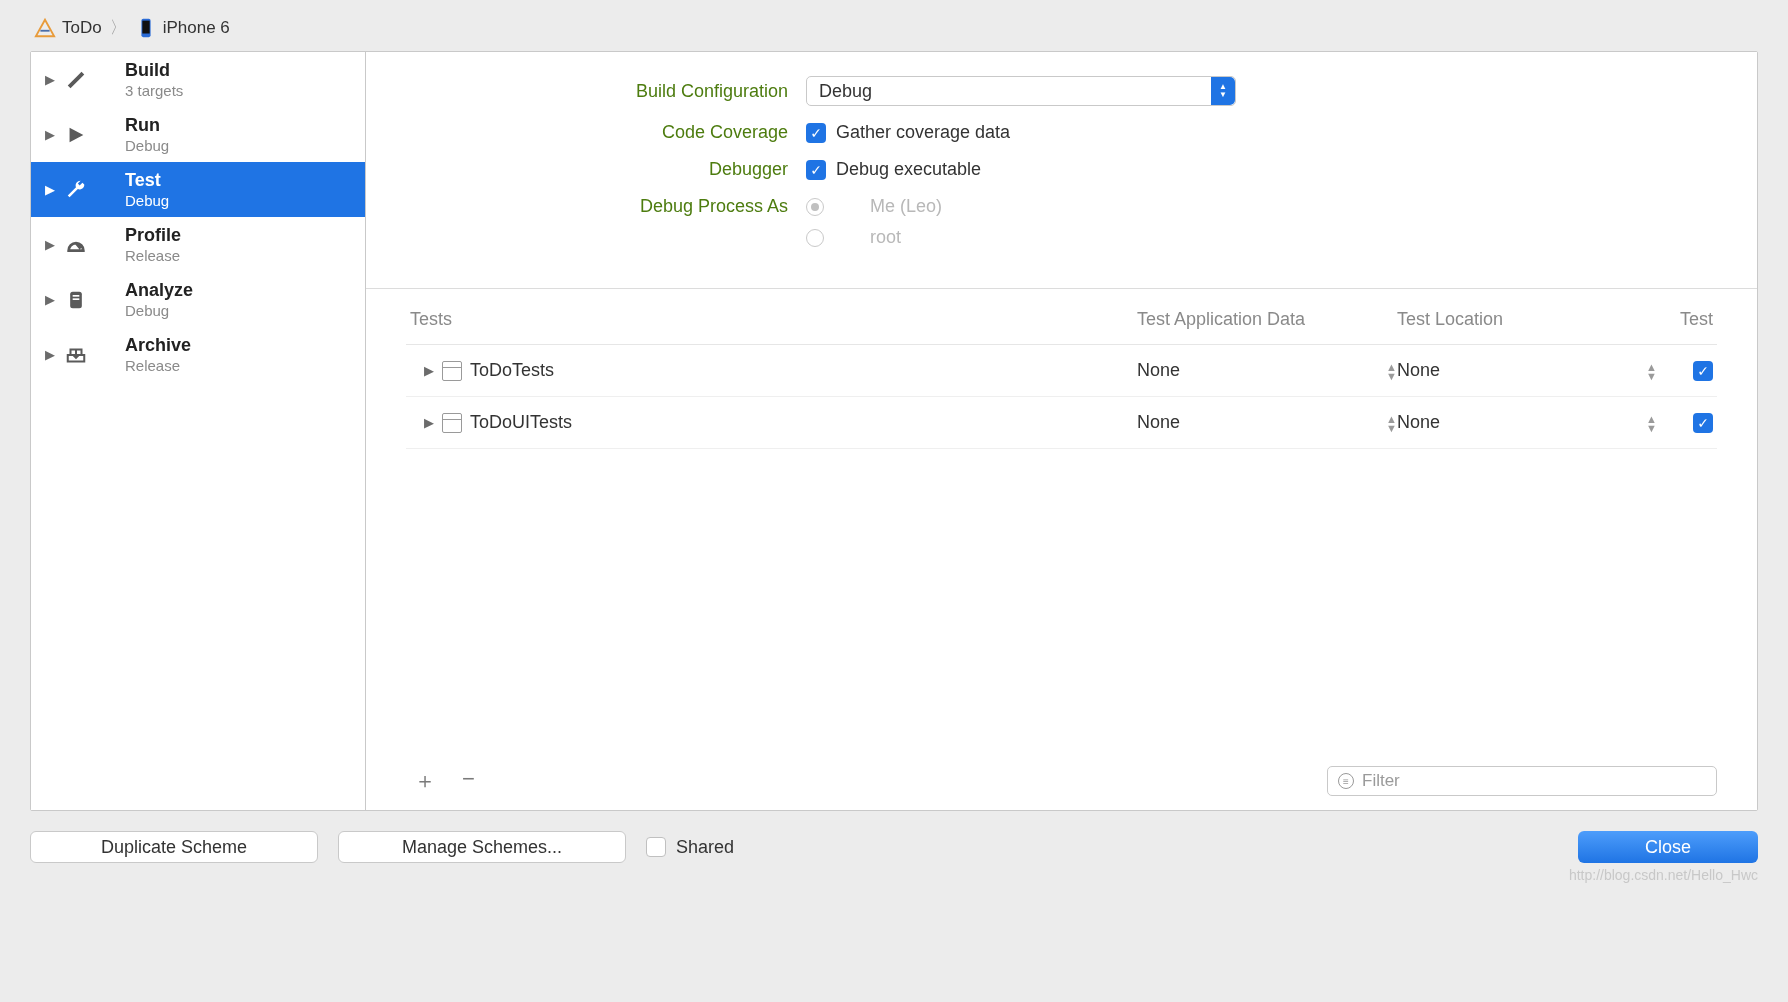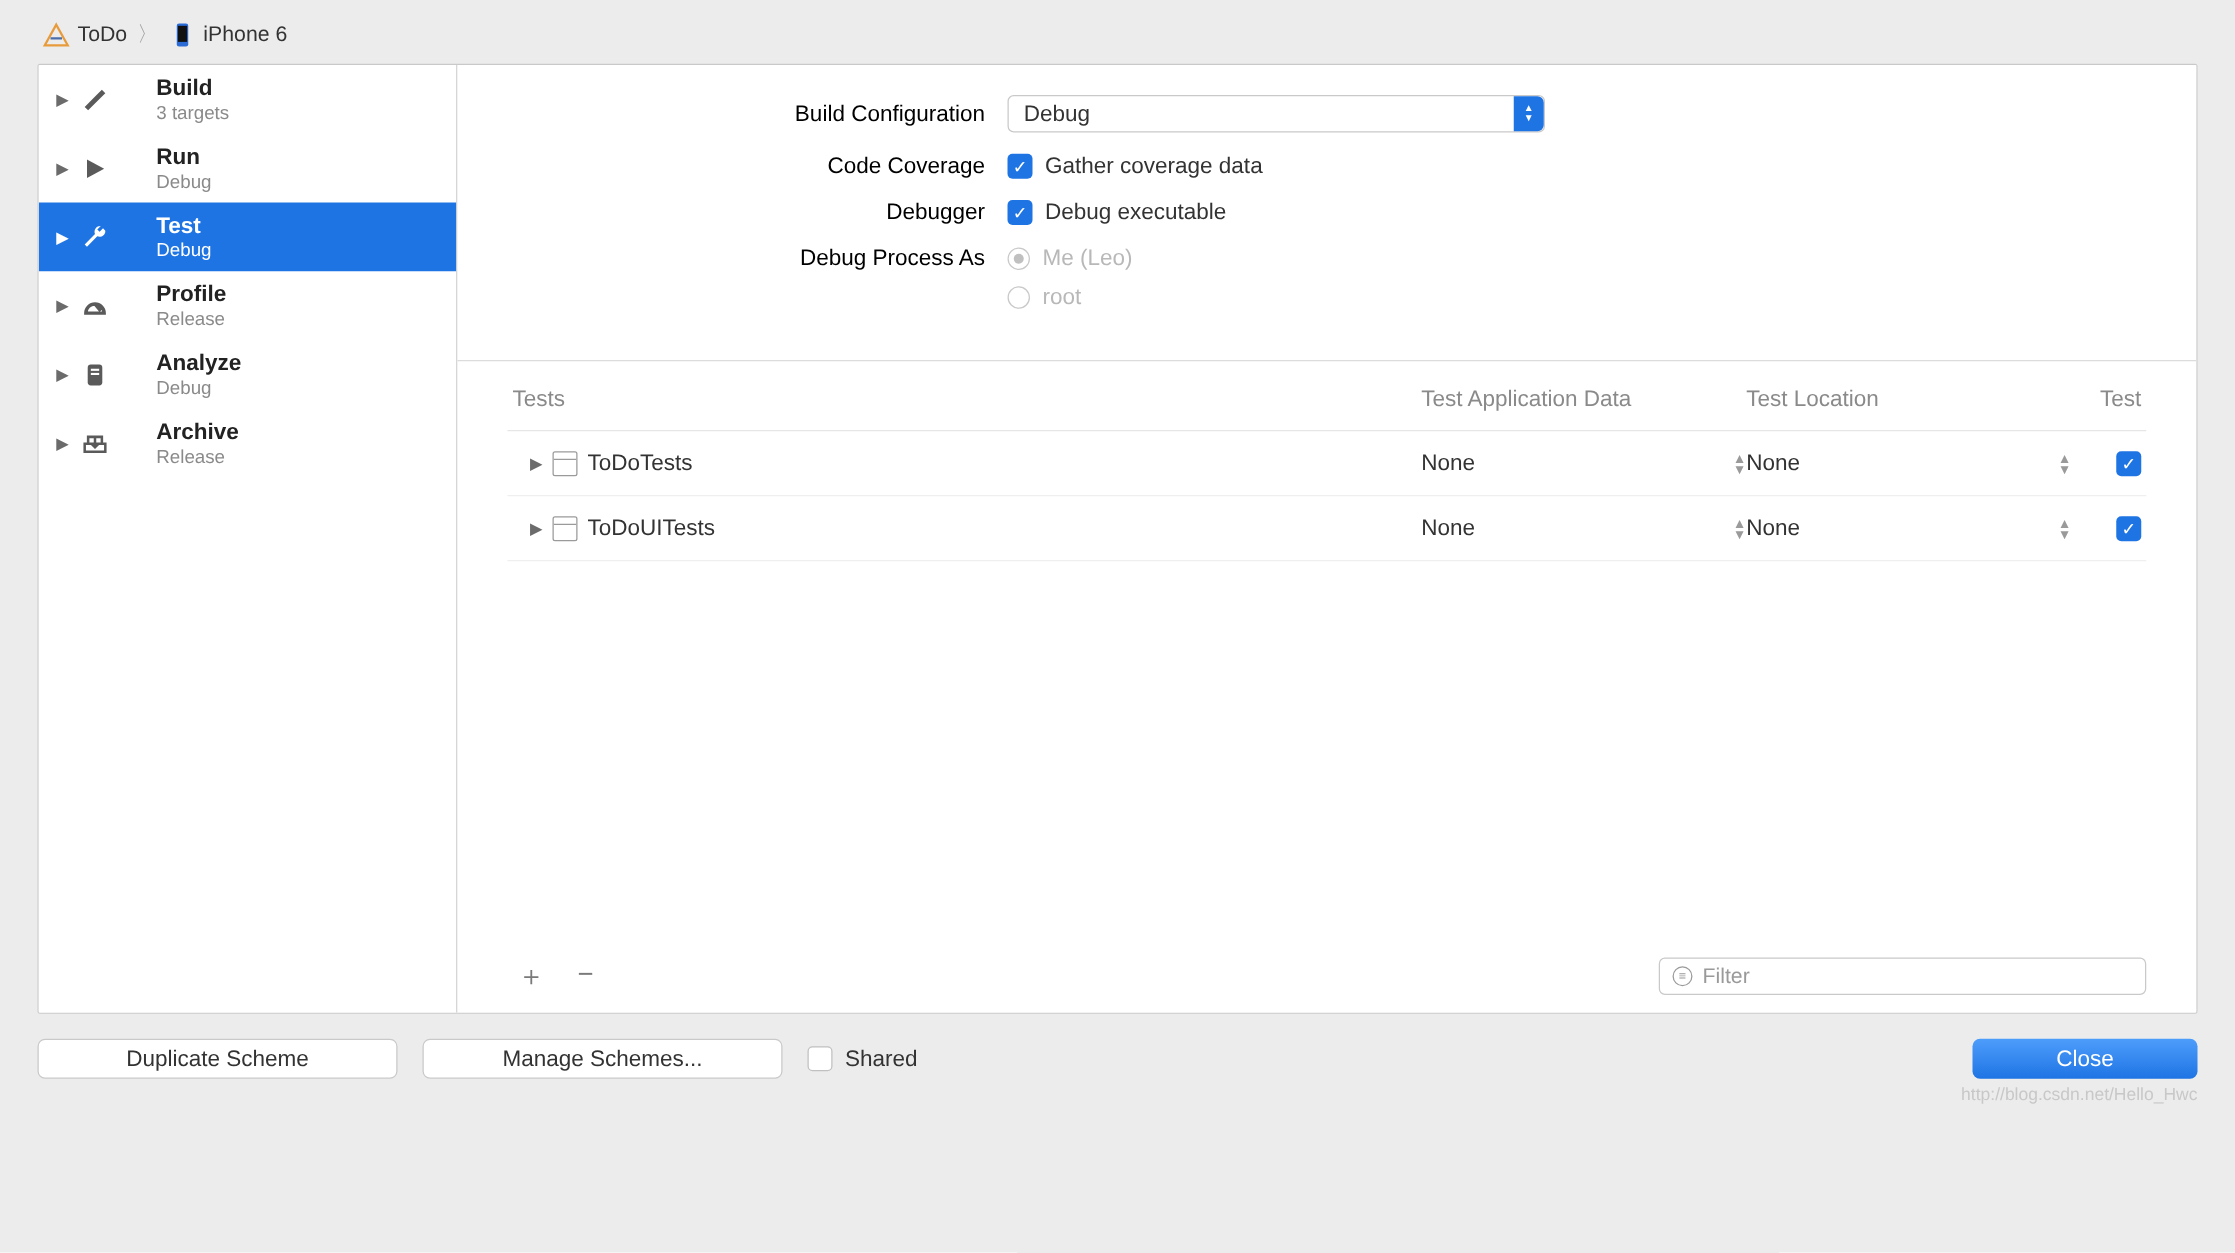--- a/index.html
+++ b/index.html
@@ -56,21 +56,21 @@
 .side-item.selected .phase-icon { color: #fff; }
 .main { flex: 1; display: flex; flex-direction: column; background:#fff;}
 .tabbar {
   height: 54px; display:flex; align-items:center; justify-content:center;
   gap: 70px; border-bottom: 1px solid #dcdcdc; font-size: 18px;
 }
 .tabbar .tab { color: #333; padding: 4px 2px; cursor:default;}
 .tabbar .tab.active { color: #1f74e4; }
 .form-area { padding: 24px 40px 24px 40px; }
 .form-row { display:flex; align-items:center; margin-bottom: 16px; }
-.form-row .label { width: 400px; text-align:right; padding-right: 18px; font-size: 18px; color:#000000;}
+.form-row .label { width: 400px; text-align:right; padding-right: 18px; font-size: 18px; color:#4d7c0f;}
 .form-row .ctrl  { flex:1; display:flex; align-items:center; gap:10px; font-size:18px; color:#333;}
 .select {
   display:flex; align-items:center; justify-content:space-between;
   width: 430px; height: 30px;
   border: 1px solid #c9c9c9; border-radius: 5px;
   padding: 0 0 0 12px; background:#fff;
 }
 .select .stepper {
   width: 24px; height: 100%; background:#1f74e4; border-radius: 0 5px 5px 0;
   display:flex; flex-direction:column; align-items:center; justify-content:center;
@@ -79,21 +79,21 @@
 .check {
   width: 20px; height: 20px; border-radius: 4px;
   background:#1f74e4; display:inline-flex; align-items:center; justify-content:center;
   color:#fff; font-size:14px;
 }
 .radio {
   width: 18px; height: 18px; border-radius: 50%;
   border: 1.5px solid #c9c9c9; display:inline-flex; align-items:center; justify-content:center;
 }
 .radio .dot { width:8px; height:8px; border-radius:50%; background:#c0c0c0; }
-.ctrl .disabled-text { color:#b8b8b8; }
+.ctrl .disabled-text { color:#b8b8b8;margin-left:36px; }
 .tests-area { border-top: 1px solid #dcdcdc; padding: 0 40px; flex:1; display:flex; flex-direction:column;}
 .tests-header {
   display:flex; align-items:center; color:#8a8a8a; font-size:18px;
   padding: 20px 0 14px 0; border-bottom:1px solid #e6e6e6;
 }
 .col-tests { flex:1; padding-left:4px;}
 .col-app   { width: 260px; }
 .col-loc   { width: 260px; }
 .col-test  { width: 60px; text-align:right; padding-right:4px;}
 .tests-row {

